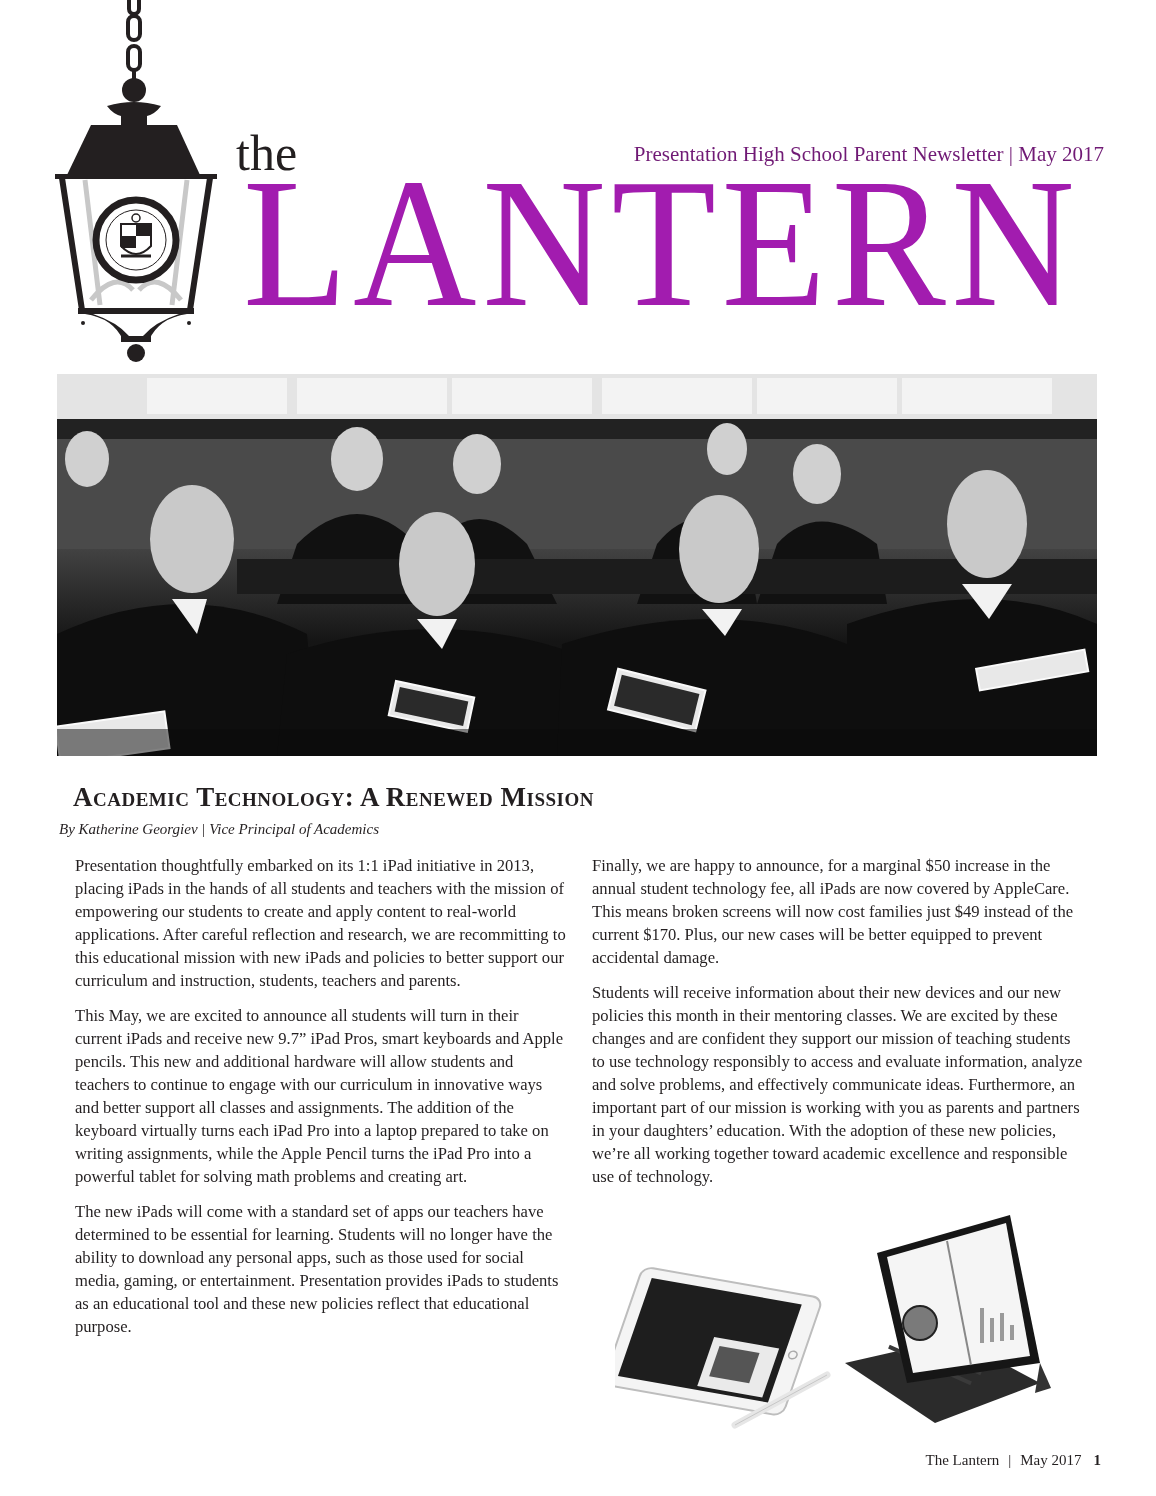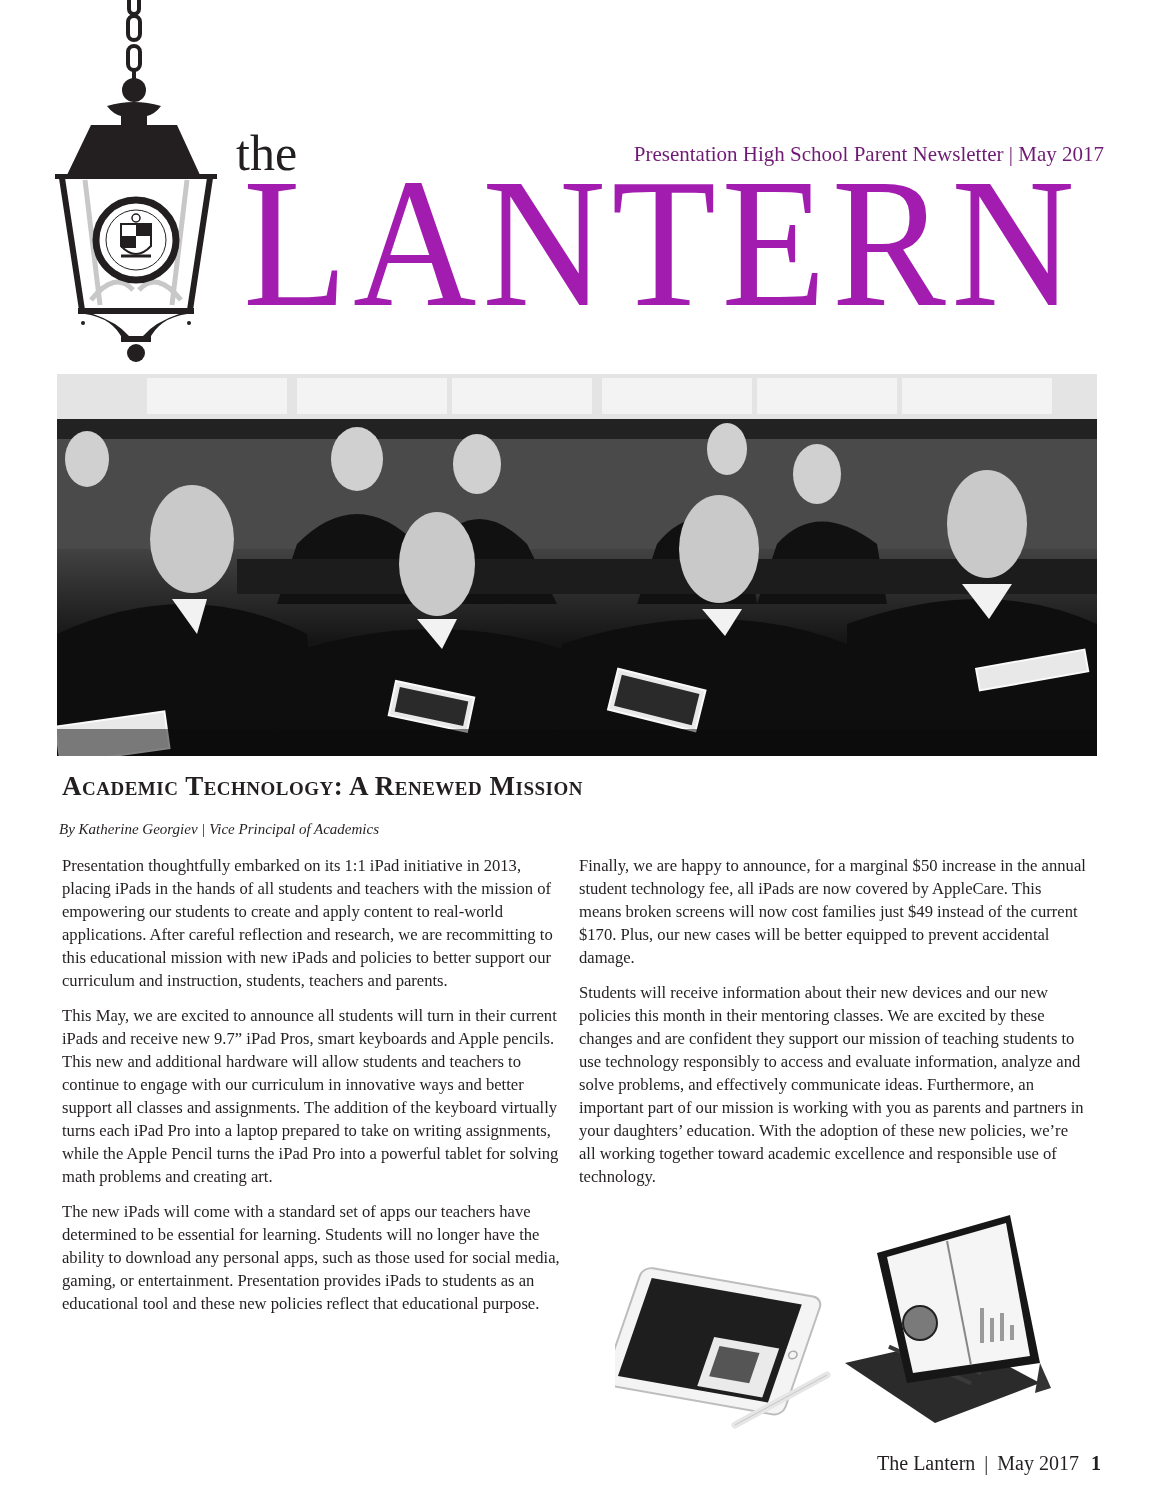--- a/index.html
+++ b/index.html
@@ -33,28 +33,28 @@
   .headline {
     left: 59px; top: 770px; font-size: 27px; font-weight: bold; letter-spacing: 0.5px;
     font-variant: small-caps; line-height: 1; color: #231f20; white-space: nowrap;
   }
   .byline {
     left: 59px; top: 821px; font-size: 15px; font-style: italic; color: #231f20; white-space: nowrap;
   }
   .col {
     font-size: 16.6px; line-height: 23px; color: #231f20;
   }
-  .col p { margin: 0 0 12px 3px; }
+  .col p { margin: 0 0 12px 16px; }
   .col-left { left: 59px; top: 854px; width: 510px; }
   .col-right { left: 576px; top: 854px; width: 510px; }
 
   .devices { left: 615px; top: 1213px; width: 440px; height: 225px; }
 
   .footer {
-    right: 55px; top: 1452px; font-size: 20px; white-space: nowrap; color: #231f20;
+    right: 55px; top: 1452px; font-size: 15px; white-space: nowrap; color: #231f20;
   }
   .footer .pg { font-weight: bold; margin-left: 12px; }
   .footer .sep { margin: 0 9px; }
 </style>
 </head>
 <body>
 
 <div class="abs lantern">
   <svg viewBox="0 0 162 366" width="162" height="366">
 
@@ -155,21 +155,21 @@
       <rect x="920" y="285" width="110" height="22" transform="rotate(-10 975 295)"></rect>
     </g>
     <g fill="#2a2a2a">
       <rect x="340" y="320" width="70" height="25" transform="rotate(12 375 330)"></rect>
       <rect x="560" y="310" width="80" height="32" transform="rotate(14 600 325)"></rect>
     </g>
     <rect x="0" y="355" width="1040" height="27" fill="#0a0a0a" opacity="0.5"></rect>
   </svg>
 </div>
 
-<h1 class="abs headline" style="margin:3px">Academic Technology:  A Renewed Mission</h1>
+<h1 class="abs headline" style="margin:14px">Academic Technology:  A Renewed Mission</h1>
 <div class="abs byline">By Katherine Georgiev | Vice Principal of Academics</div>
 
 <div class="abs col col-left">
   <p>Presentation thoughtfully embarked on its 1:1 iPad initiative in 2013, placing iPads in the hands of all students and teachers with the mission of empowering our students to create and apply content to real-world applications. After careful reflection and research, we are recommitting to this educational mission with new iPads and policies to better support our curriculum and instruction, students, teachers and parents.</p>
   <p>This May, we are excited to announce all students will turn in their current iPads and receive new 9.7” iPad Pros, smart keyboards and Apple pencils. This new and additional hardware will allow students and teachers to continue to engage with our curriculum in innovative ways and better support all classes and assignments. The addition of the keyboard virtually turns each iPad Pro into a laptop prepared to take on writing assignments, while the Apple Pencil turns the iPad Pro into a powerful tablet for solving math problems and creating art.</p>
   <p>The new iPads will come with a standard set of apps our teachers have determined to be essential for learning. Students will no longer have the ability to download any personal apps, such as those used for social media, gaming, or entertainment.  Presentation provides iPads to students as an educational tool and these new policies reflect that educational purpose.</p>
 </div>
 
 <div class="abs col col-right">
   <p>Finally, we are happy to announce, for a marginal $50 increase in the annual student technology fee, all iPads are now covered by AppleCare. This means broken screens will now cost families just $49 instead of the current $170.  Plus, our new cases will be better equipped to prevent accidental damage.</p>

